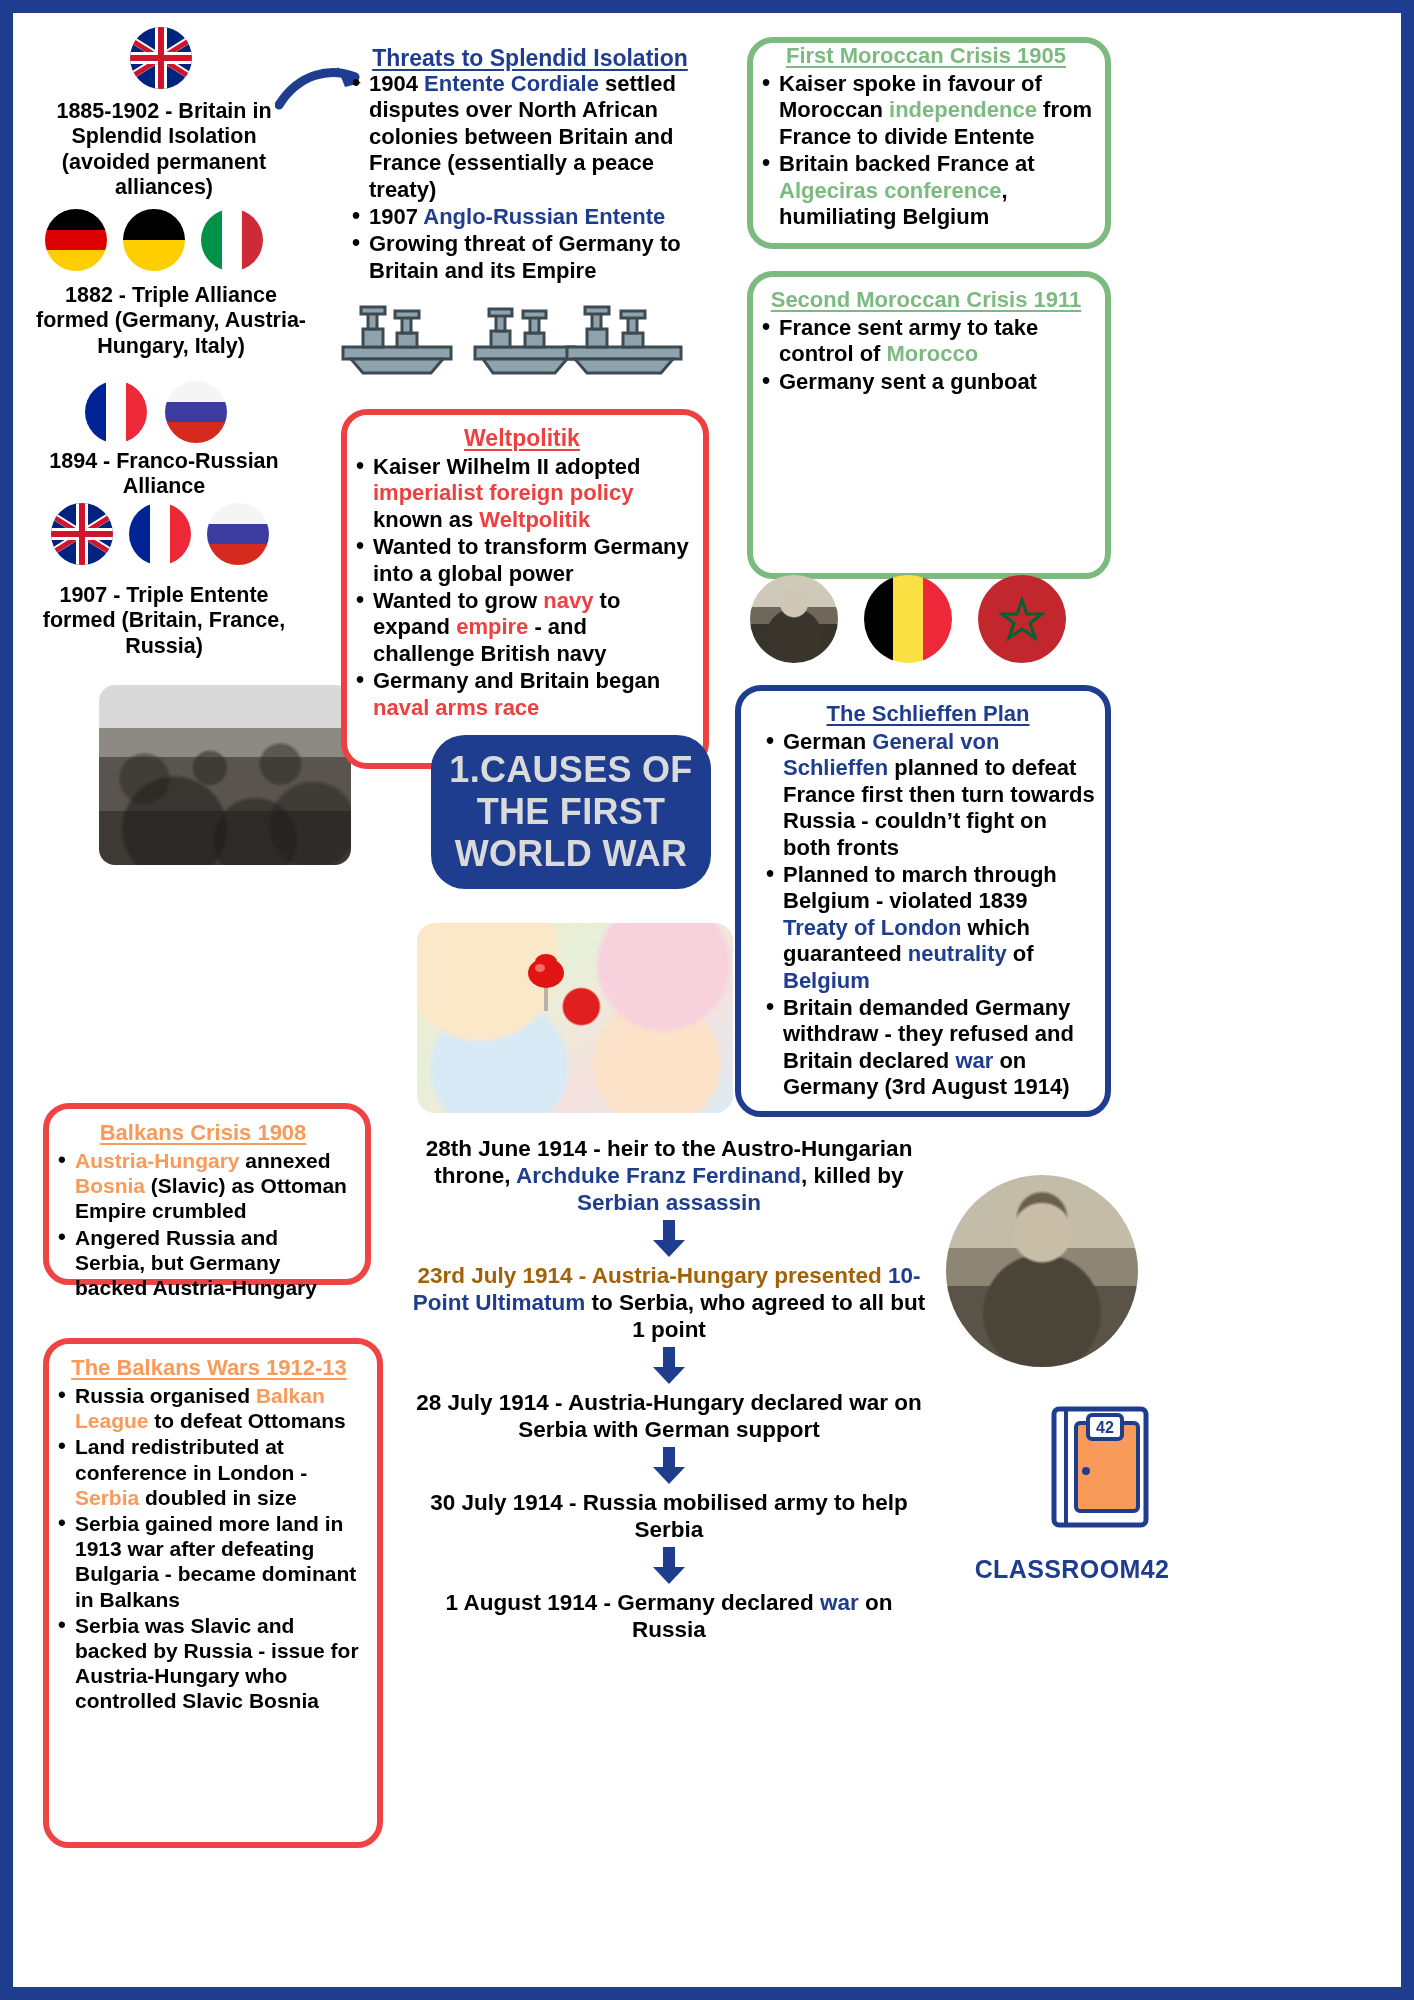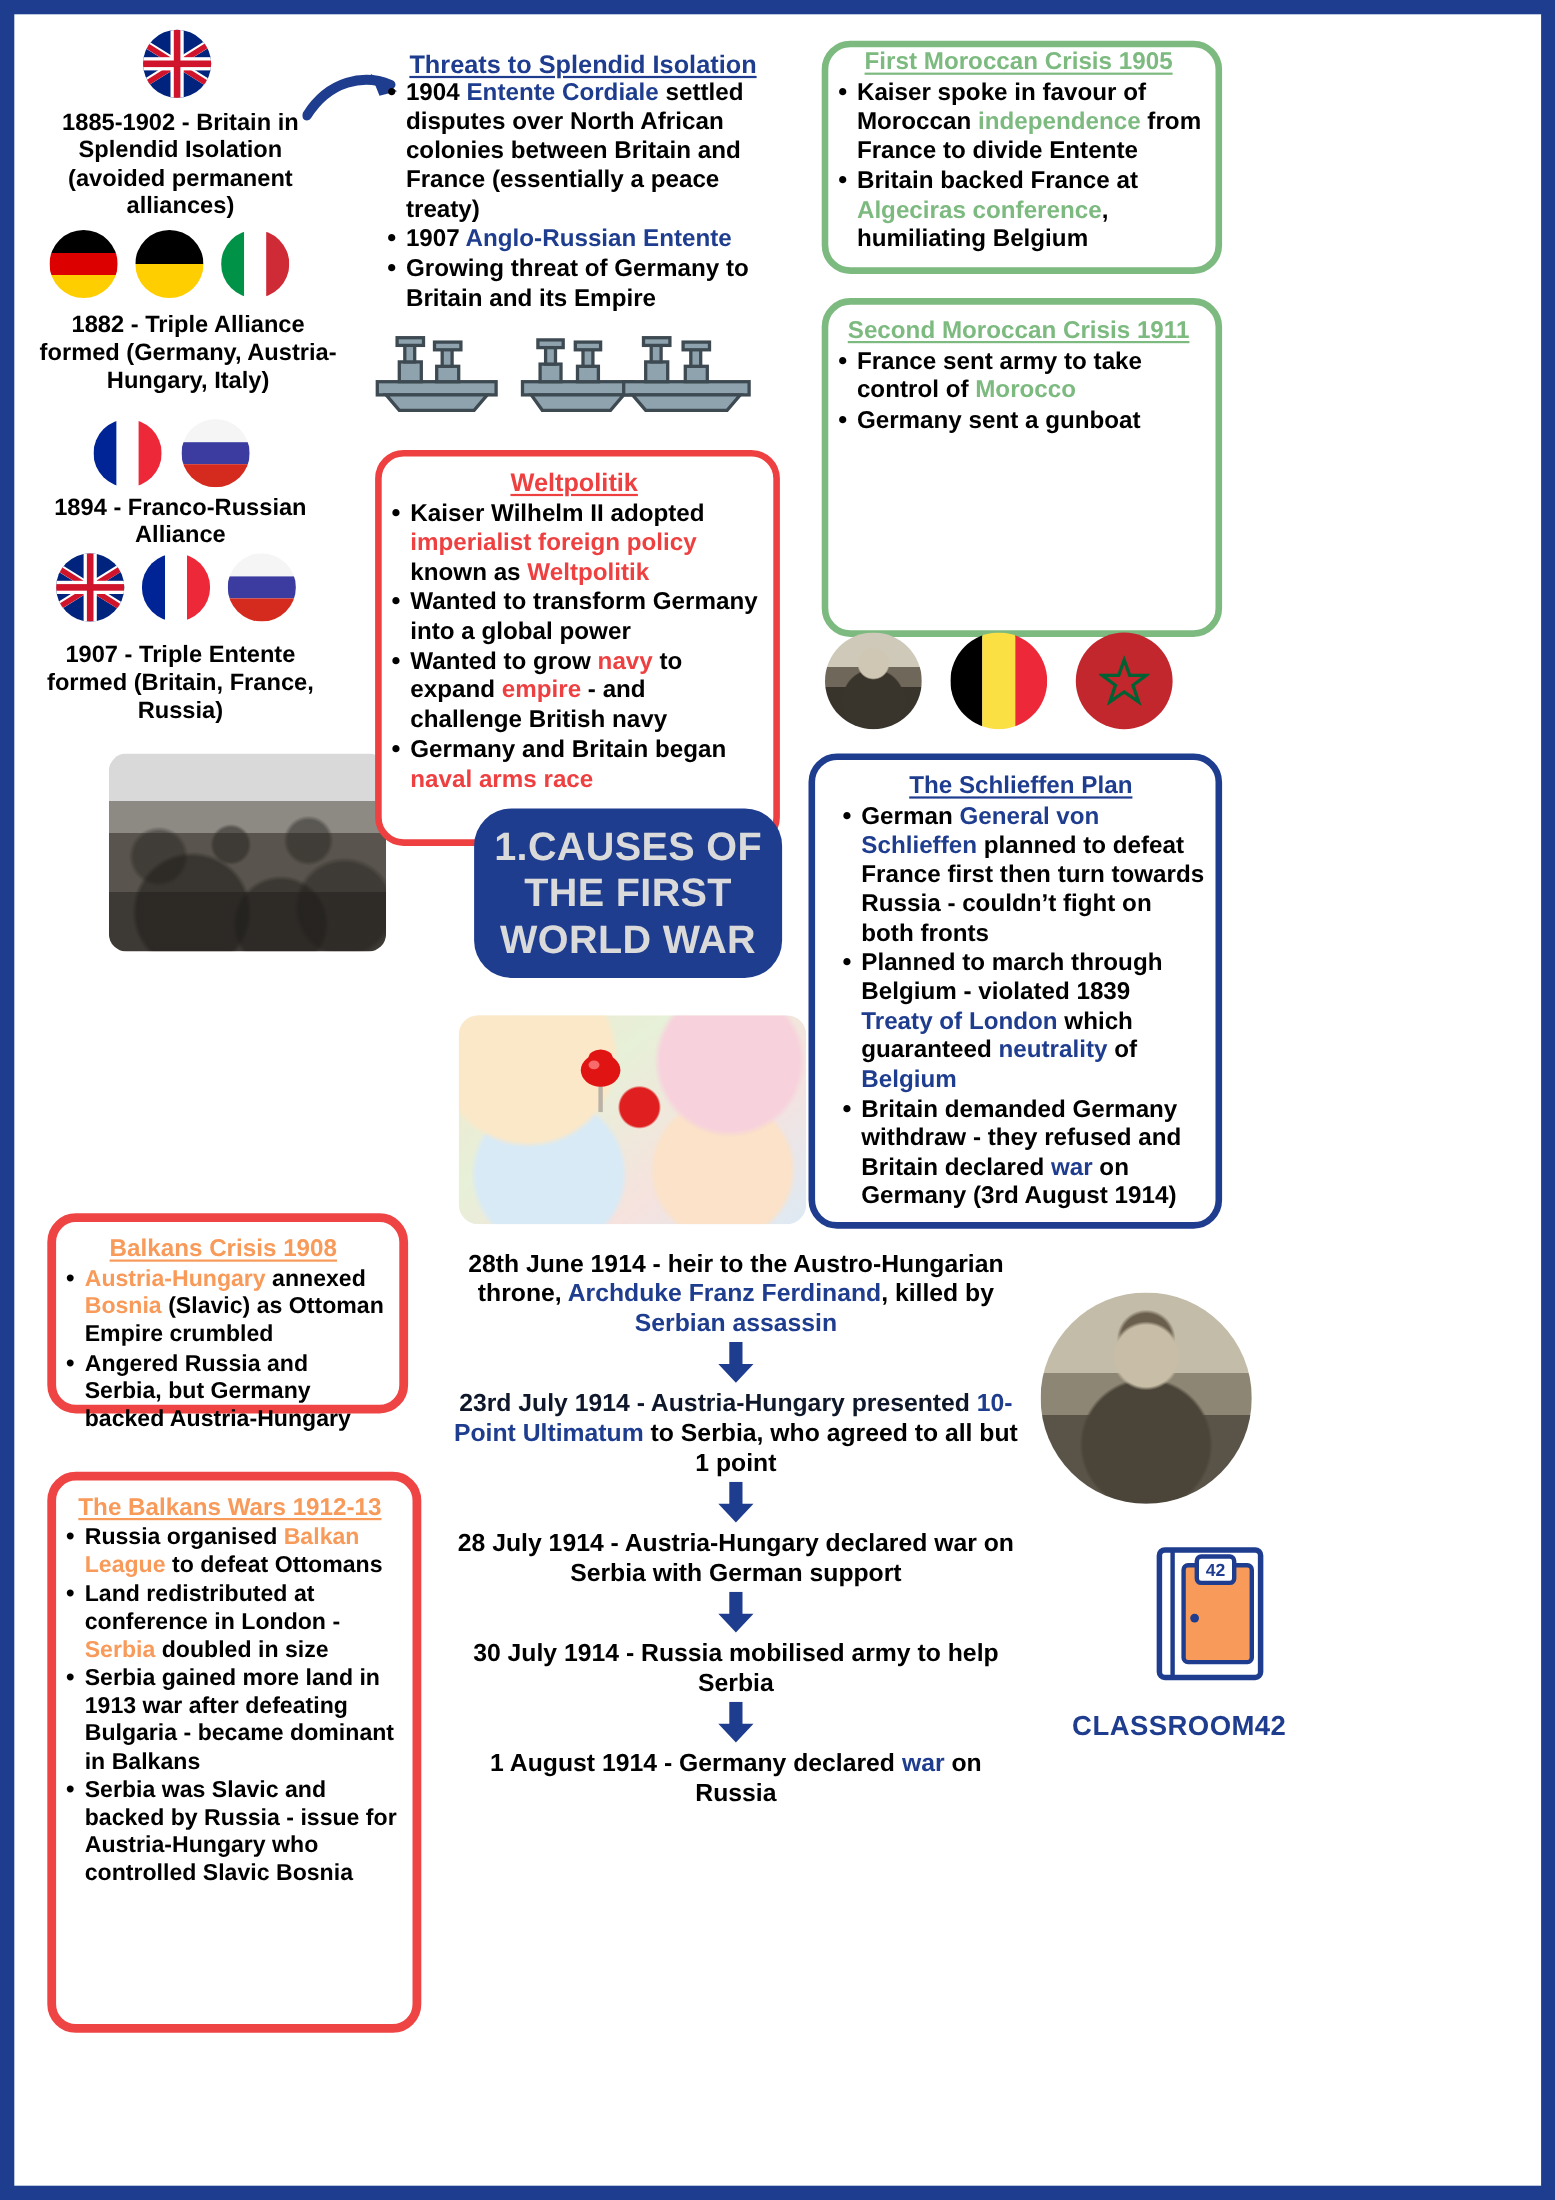--- a/index.html
+++ b/index.html
@@ -23,21 +23,21 @@
 
   
   .box {
     position: absolute;
     border-radius: 26px;
     background: #fff;
   }
   .box.green  { border: 6px solid #7DBA80; }
   .box.red    { border: 6px solid #EE4040; }
   .box.navy   { border: 6px solid #1F3D8F; }
-  .box.orange { border: 8px solid #ef4444; }
+  .box.orange { border: 6px solid #ef4444; }
 
   .boxtitle {
     text-align: center;
     font-weight: bold;
     text-decoration: underline;
     text-underline-offset: 3px;
     margin-bottom: 2px;
   }
   .boxtitle.green  { color: #7DBA80; }
   .boxtitle.red    { color: #EE4040; }
@@ -268,21 +268,21 @@
       <ellipse cx="21" cy="9" rx="11" ry="8" fill="#E11414"></ellipse>
       <ellipse cx="15" cy="15" rx="5" ry="4" fill="#f76b6b"></ellipse>
     </svg>
   </div>
 
   <div class="abs" style="left:396px; top:1122px; width:520px;">
     <div class="tl-line" style="font-size:22.5px;"><span><span style="color: rgb(0, 0, 0);">28th June 1914 - heir to the Austro-Hungarian throne, </span><span style="color: rgb(31, 61, 143);">Archduke Franz Ferdinand</span><span style="color: rgb(0, 0, 0);">, killed by </span><span style="color: rgb(31, 61, 143);">Serbian assassin</span></span></div>
     <svg class="tl-arrow" width="34" height="38" viewBox="0 0 34 38">
       <polygon points="11,0 23,0 23,20 33,20 17,37 1,20 11,20" fill="#1F3D8F"></polygon>
     </svg>
-    <div class="tl-line" style="font-size:22.5px;"><span><span style="color: #0f172a;">23rd July 1914 - Austria-Hungary presented </span><span style="color: rgb(31, 61, 143);">10-Point Ultimatum</span><span style="color: rgb(0, 0, 0);"> to Serbia, who agreed to all but 1 point</span></span></div>
+    <div class="tl-line" style="font-size:22.5px;"><span><span style="color: #a16207;">23rd July 1914 - Austria-Hungary presented </span><span style="color: rgb(31, 61, 143);">10-Point Ultimatum</span><span style="color: rgb(0, 0, 0);"> to Serbia, who agreed to all but 1 point</span></span></div>
     <svg class="tl-arrow" width="34" height="38" viewBox="0 0 34 38">
       <polygon points="11,0 23,0 23,20 33,20 17,37 1,20 11,20" fill="#1F3D8F"></polygon>
     </svg>
     <div class="tl-line" style="font-size:22.5px;"><span><span style="color: rgb(0, 0, 0);">28 July 1914 - Austria-Hungary declared war on Serbia with German support</span></span></div>
     <svg class="tl-arrow" width="34" height="38" viewBox="0 0 34 38">
       <polygon points="11,0 23,0 23,20 33,20 17,37 1,20 11,20" fill="#1F3D8F"></polygon>
     </svg>
     <div class="tl-line" style="font-size:22.5px;text-align:center;"><span><span style="color: rgb(0, 0, 0);">30 July 1914 - Russia mobilised army to help Serbia</span></span></div>
     <svg class="tl-arrow" width="34" height="38" viewBox="0 0 34 38">
       <polygon points="11,0 23,0 23,20 33,20 17,37 1,20 11,20" fill="#1F3D8F"></polygon>

